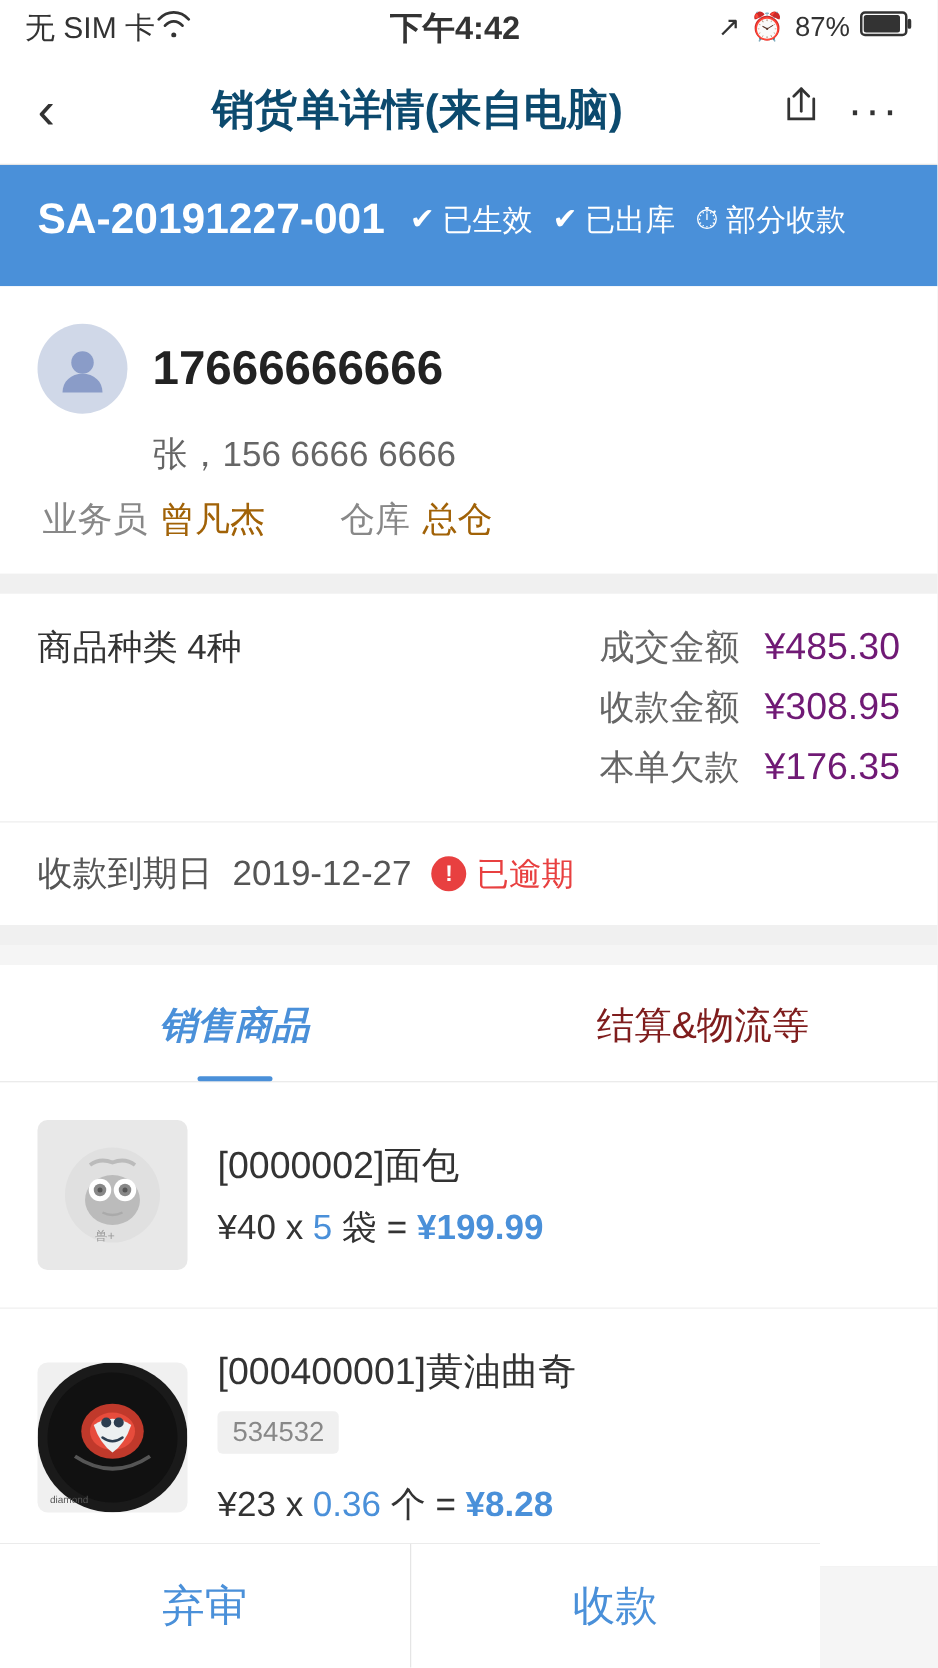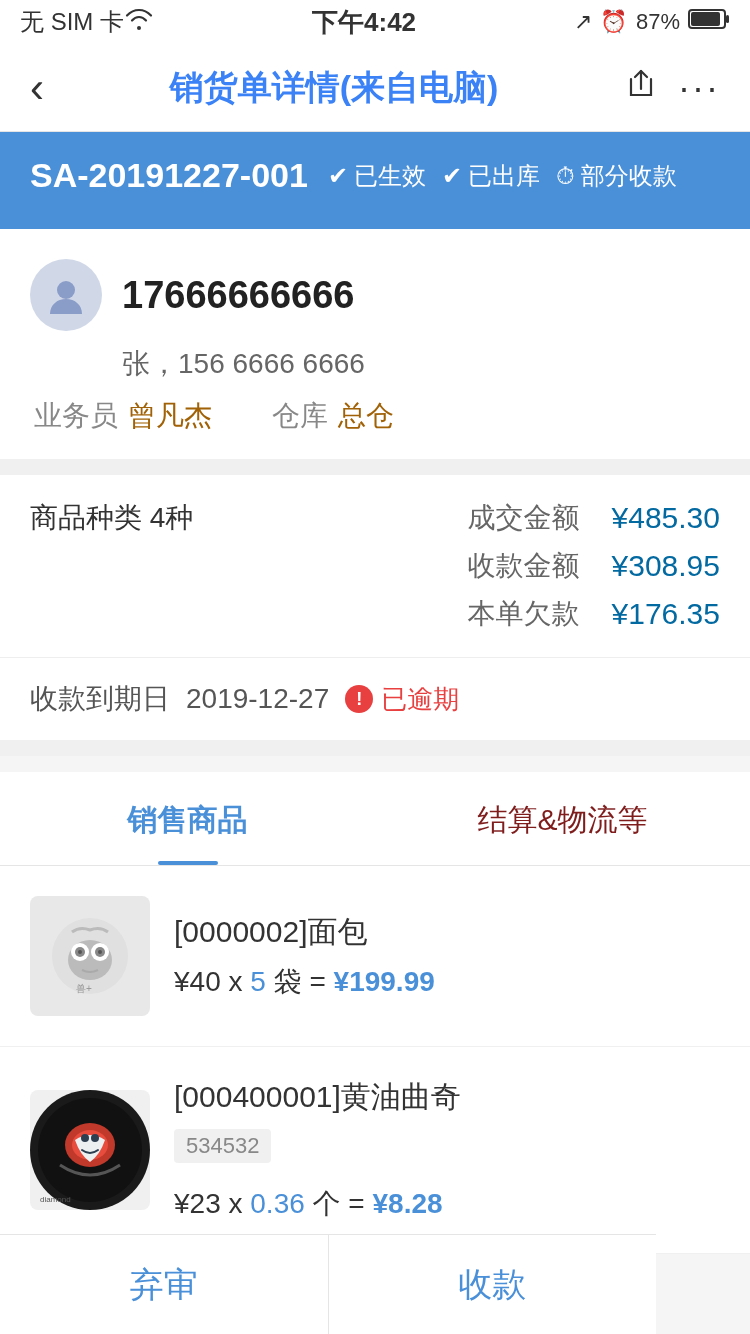--- a/index.html
+++ b/index.html
@@ -34,21 +34,21 @@
       height: 88px;
       display: flex;
       align-items: center;
       justify-content: space-between;
       padding: 0 30px;
       border-bottom: 1px solid #e5e5e5;
     }
     .nav-title {
       font-size: 34px;
       font-weight: 600;
-      color: #3b82f6;
+      color: #0c4a6e;
     }
     .nav-actions { display: flex; align-items: center; gap: 20px; }
 
     
     .order-header {
       background: #4a90d9;
       padding: 24px 30px 20px;
       color: #fff;
     }
     .order-header-top {
@@ -144,21 +144,21 @@
       gap: 10px;
       align-items: flex-end;
     }
     .summary-row {
       display: flex;
       gap: 20px;
       font-size: 28px;
       align-items: center;
     }
     .summary-label { color: #666; }
-    .summary-value { color: #0369a1; font-size: 30px; font-weight: 500; margin-left: 12px; }
+    .summary-value { color: #701a75; font-size: 30px; font-weight: 500; }
 
     
     .due-section {
       background: #fff;
       margin-top: 0;
       padding: 22px 30px;
       border-top: 1px solid #eee;
       display: flex;
       align-items: center;
       gap: 16px;
@@ -197,20 +197,21 @@
       text-align: center;
       padding: 28px 0 24px;
       font-size: 30px;
       color: #7f1d1d;
       cursor: pointer;
       position: relative;
     }
     .tab.active {
       color: #4a90d9;
       font-weight: 600;
+      font-style: italic;
     }
     .tab.active::after {
       content: '';
       position: absolute;
       bottom: 0;
       left: 50%;
       transform: translateX(-50%);
       width: 60px;
       height: 4px;
       background: #4a90d9;

